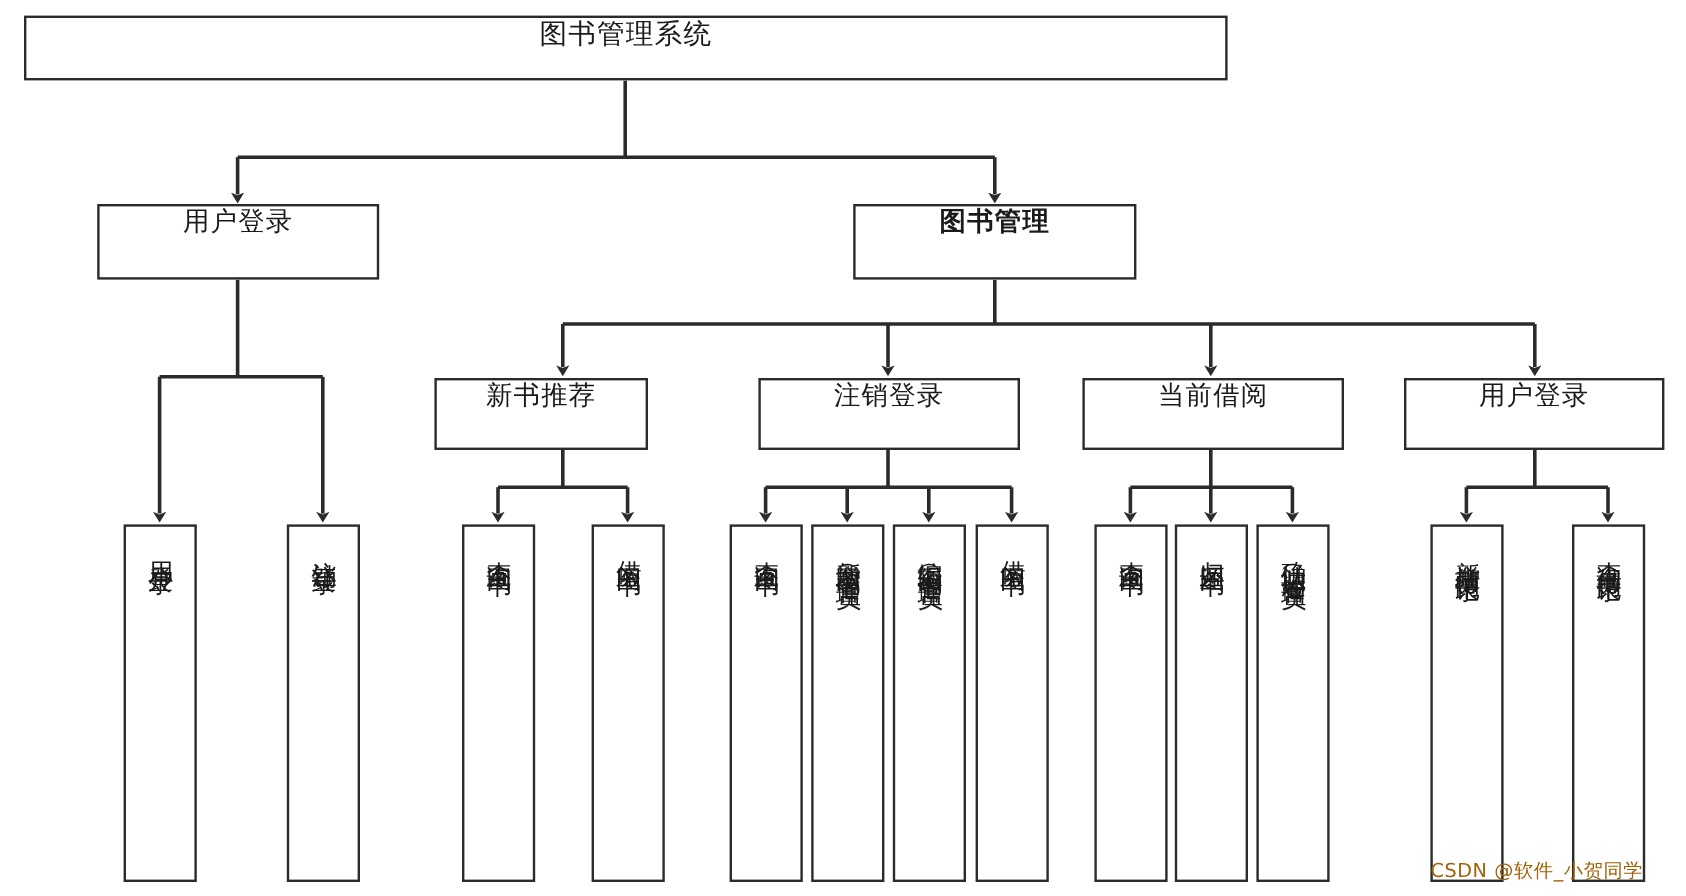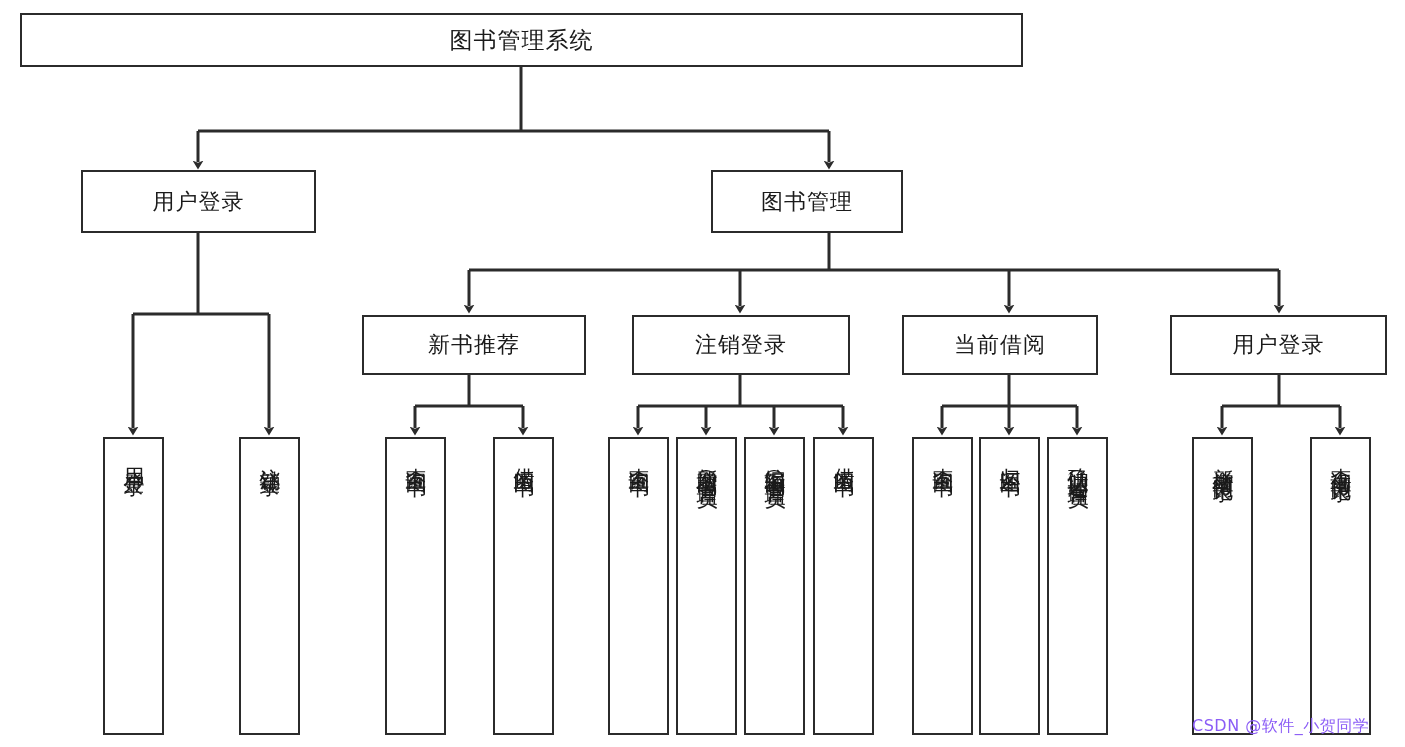--- a/index.html
+++ b/index.html
@@ -25,21 +25,20 @@
     width: 1405px;
     height: 747px;
     pointer-events: none;
   }
   .node {
     position: absolute;
     box-sizing: border-box;
     border: 2px solid #2b2b2b;
     background: #ffffff;
     display: flex;
-    align-items: center;
     justify-content: center;
     color: #1a1a1a;
     z-index: 2;
   }
   .node .node-label {
     display: block;
     text-align: center;
     line-height: 1.25;
     white-space: nowrap;
   }
@@ -62,21 +61,21 @@
     text-orientation: upright;
     font-size: 21px;
     letter-spacing: 3px;
     line-height: 1;
     white-space: nowrap;
     max-height: 100%;
   }
   .watermark {
     position: absolute;
     z-index: 5;
-    color: #8b5cf6;
+    color: #a16207;
     font-size: 16px;
     letter-spacing: 0.5px;
     white-space: nowrap;
     user-select: none;
   }
 </style>
 </head>
 <body>
 
 <div id="diagram-root">
@@ -136,31 +135,31 @@
     </g>
   </svg>
 
   <div class="node root horizontal" style="left:20px; top:13px; width:1003px; height:54px;">
     <span class="node-label">图书管理系统</span>
   </div>
 
   <div class="node horizontal" style="left:81px; top:170px; width:235px; height:63px;">
     <span class="node-label">用户登录</span>
   </div>
-  <div class="node horizontal" style="left:711px; top:170px; width:192px; height:63px;">
+  <div class="node horizontal" style="left:711px; top:170px; width:236px; height:63px;font-weight:bold;">
     <span class="node-label">图书管理</span>
   </div>
 
-  <div class="node horizontal" style="left:362px; top:315px; width:224px; height:60px;">
+  <div class="node horizontal" style="left:362px; top:315px; width:178px; height:60px;">
     <span class="node-label">新书推荐</span>
   </div>
   <div class="node horizontal" style="left:632px; top:315px; width:218px; height:60px;">
     <span class="node-label">注销登录</span>
   </div>
-  <div class="node horizontal" style="left:902px; top:315px; width:196px; height:60px;">
+  <div class="node horizontal" style="left:902px; top:315px; width:218px; height:60px;">
     <span class="node-label">当前借阅</span>
   </div>
   <div class="node horizontal" style="left:1170px; top:315px; width:217px; height:60px;">
     <span class="node-label">用户登录</span>
   </div>
 
   <div class="node vertical" style="left:103px; top:437px; width:61px; height:298px;">
     <span class="node-label" style="font-size: 21px; letter-spacing: 3px;">用户登录</span>
   </div>
   <div class="node vertical" style="left:239px; top:437px; width:61px; height:298px;">

